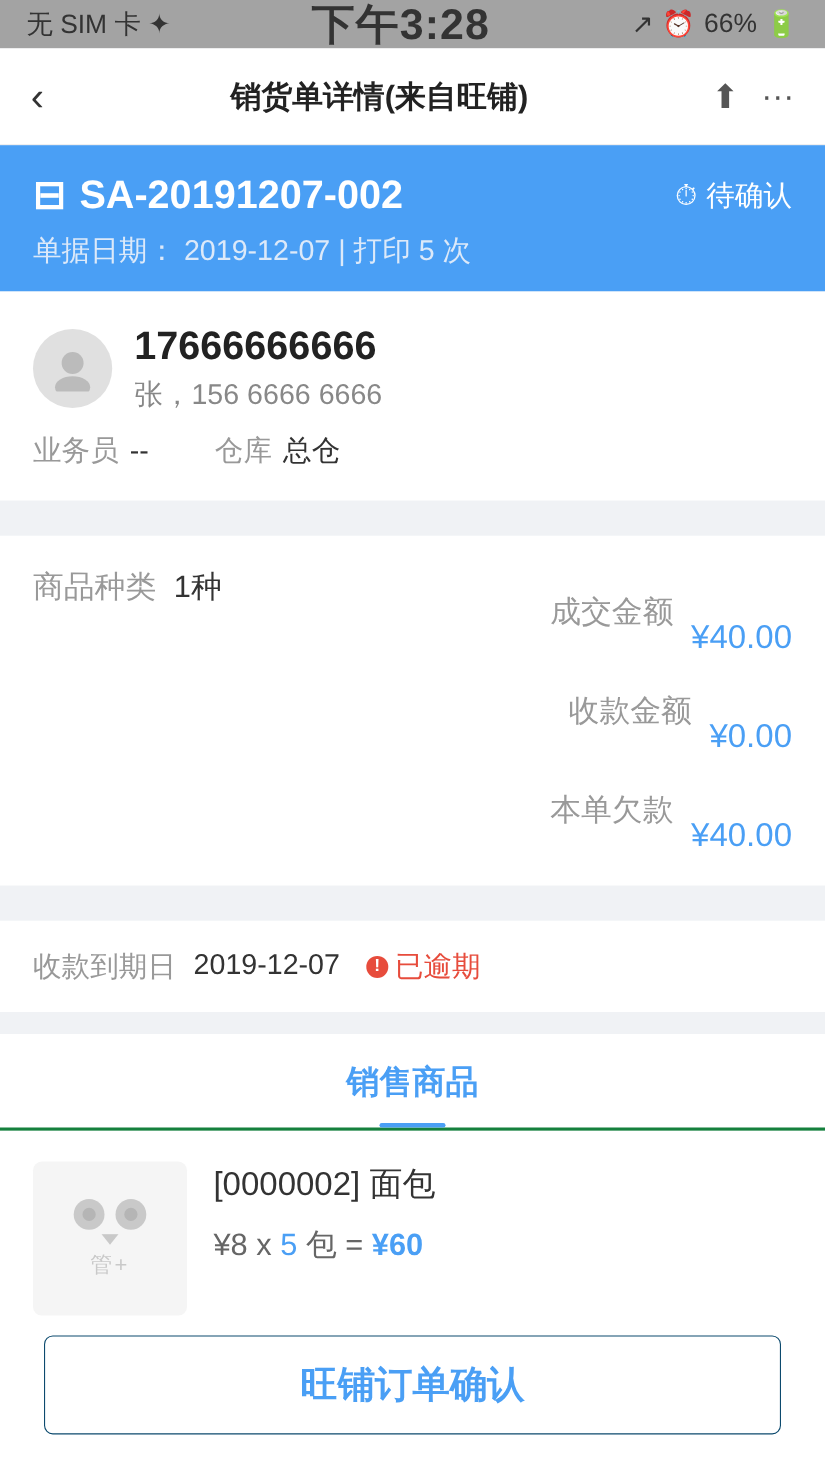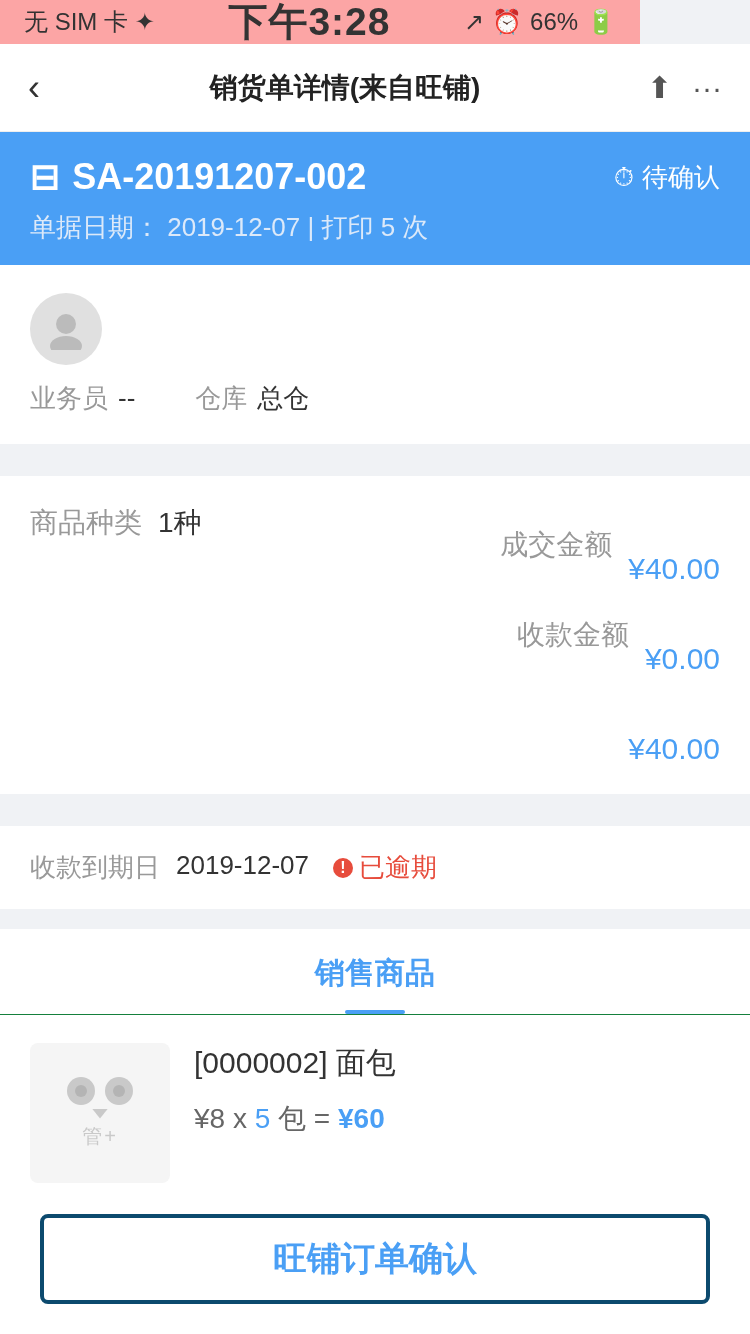--- a/index.html
+++ b/index.html
@@ -9,23 +9,23 @@
       min-height: 1334px;
       background: #f0f2f5;
       font-family: -apple-system, "PingFang SC", "Microsoft YaHei", sans-serif;
       font-size: 28px;
       color: #333;
       position: relative;
     }
 
     
     .status-bar {
-      width: 640px;
+      width: 750px;
       height: 44px;
-      background: #fca5a5;
+      background: #a3a3a3;
       display: flex;
       align-items: center;
       justify-content: space-between;
       padding: 0 24px;
       font-size: 24px;
       font-weight: 500;
     }
     .status-left { display: flex; align-items: center; gap: 10px; }
     .status-center { font-size: 39px; font-weight: 600; letter-spacing: 1px; }
     .status-right { display: flex; align-items: center; gap: 8px; font-size: 24px; }
@@ -213,21 +213,21 @@
       color: #fff;
       font-size: 16px;
       font-weight: 700;
     }
 
     
     .tabs-section {
       background: #fff;
       padding: 0 30px;
       display: flex;
-      border-bottom: 1px solid #15803d;
+      border-bottom: 3px solid #15803d;
       margin-bottom: 0;
     }
     .tab-item {
       flex: 1;
       text-align: center;
       padding: 24px 0 20px;
       font-size: 30px;
       color: #999;
       cursor: pointer;
       position: relative;
@@ -331,21 +331,21 @@
       position: fixed;
       bottom: 0;
       left: 0;
       width: 750px;
       padding: 16px 40px 30px;
       background: #fff;
     }
     .confirm-button {
       width: 100%;
       height: 90px;
-      border: 4px solid #0c4a6e;
+      border: 1px solid #0c4a6e;
       border-radius: 8px;
       background: #fff;
       color: #4a9ff5;
       font-size: 34px;
       font-weight: 600;
       cursor: pointer;
       display: flex;
       align-items: center;
       justify-content: center;
     }
@@ -398,20 +398,24 @@
   </div>
 </div>
 
 <div class="customer-section">
   <div class="customer-row">
     <div class="avatar">
       <svg width="42" height="42" viewBox="0 0 42 42" fill="none">
         <circle cx="21" cy="16" r="10" fill="#bbb"></circle>
         <ellipse cx="21" cy="38" rx="16" ry="10" fill="#bbb"></ellipse>
       </svg>
+    </div>
+    <div>
+      <div class="customer-phone">17666666666</div>
+      <div class="customer-name">张，156 6666 6666</div>
     </div>
   </div>
   <div class="customer-meta">
     <div class="meta-item">
       <span class="meta-label">业务员</span>
       <span class="meta-value">--</span>
     </div>
     <div class="meta-item">
       <span class="meta-label">仓库</span>
       <span class="meta-value">总仓</span>
@@ -432,20 +436,21 @@
     <div class="info-right">
       <div class="amount-item">
         <span class="amount-label">成交金额</span>
         <span class="amount-value">¥40.00</span>
       </div>
       <div class="amount-item">
         <span class="amount-label">收款金额</span>
         <span class="amount-value">¥0.00</span>
       </div>
       <div class="amount-item">
+        <span class="amount-label">本单欠款</span>
         <span class="amount-value">¥40.00</span>
       </div>
     </div>
   </div>
 </div>
 
 <div class="divider"></div>
 
 <div class="due-section">
   <span class="due-label">收款到期日</span>

